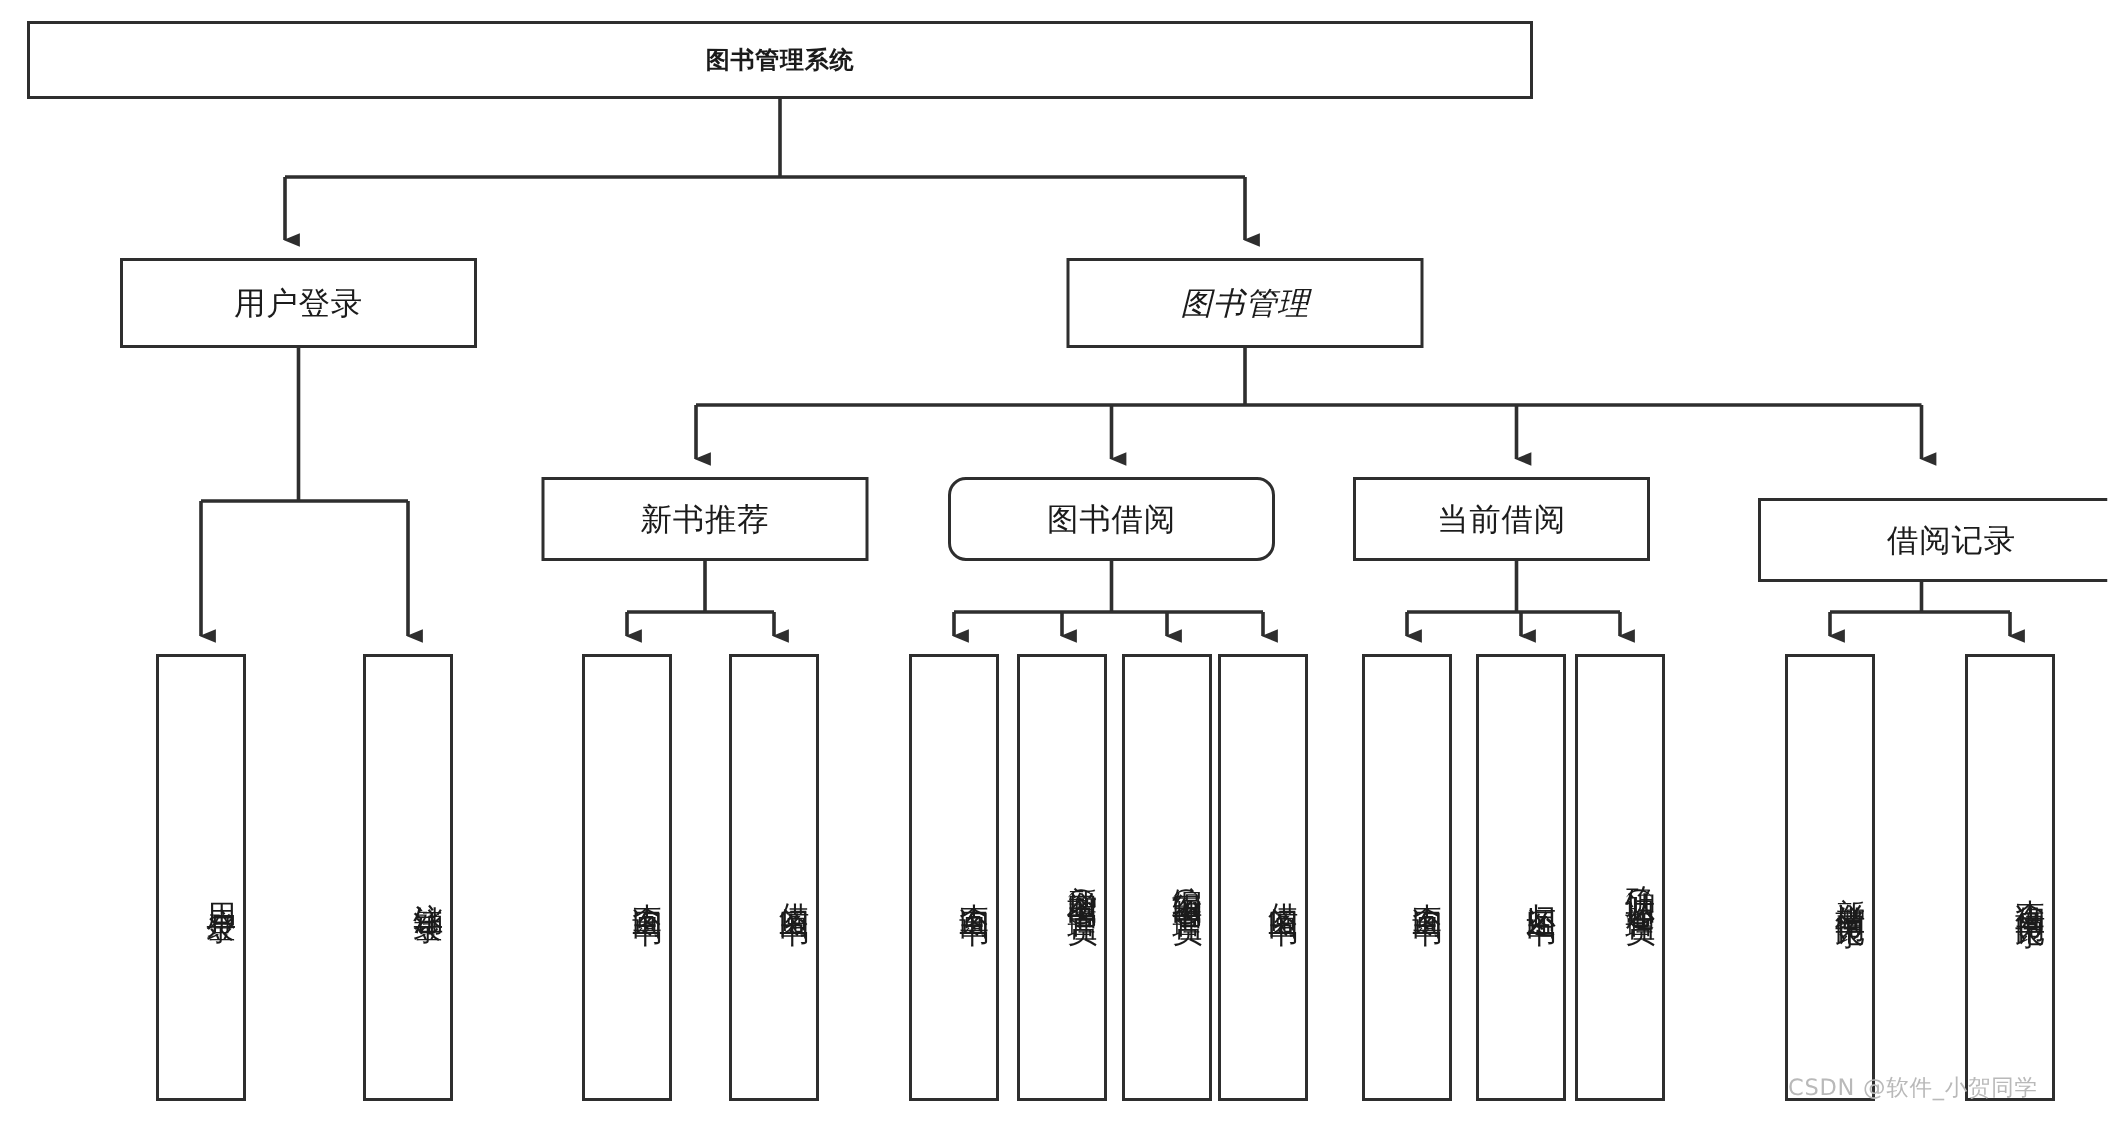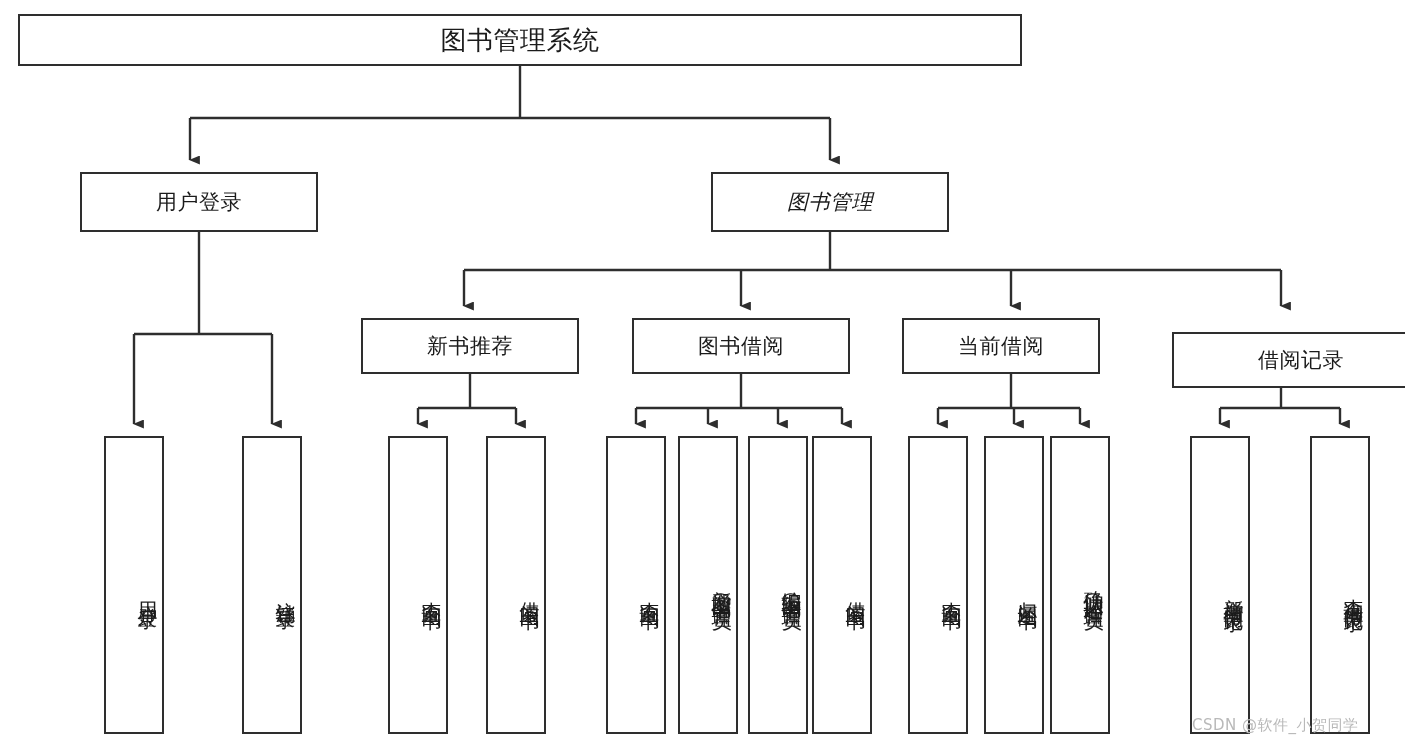--- a/index.html
+++ b/index.html
@@ -46,21 +46,22 @@
     font-size: 20px;
     letter-spacing: 3px;
     align-items: flex-start;
     justify-content: center;
     padding-top: 14px;
   }
   .node.v.tall {
     padding-top: 6px;
   }
   .node.root {
-    font-size: 26px;
+    font-size: 16px;
+    font-weight: bold;
   }
   .watermark {
     position: absolute;
     color: #b9b9b9;
     font-size: 15px;
     white-space: nowrap;
     letter-spacing: 0.5px;
   }
 </style>
 </head>
@@ -118,21 +119,21 @@
       <path d="M 1340 408 L 1340 424" marker-end="url(#arrow)"></path>
     </g>
   </svg>
 
   <div class="node h root" id="root-node" style="left: 18px; top: 14px; width: 1004px; height: 52px;">图书管理系统</div>
 
   <div class="node h" id="l2-0" style="left: 80px; top: 172px; width: 238px; height: 60px;">用户登录</div>
   <div class="node h" id="l2-1" style="left: 711px; top: 172px; width: 238px; height: 60px; font-style: italic;">图书管理</div>
 
   <div class="node h" id="l3-0" style="left: 361px; top: 318px; width: 218px; height: 56px;">新书推荐</div>
-  <div class="node h" id="l3-1" style="left: 632px; top: 318px; width: 218px; height: 56px;">图书借阅</div>
+  <div class="node h" id="l3-1" style="left: 632px; top: 318px; width: 218px; height: 56px; border-radius: 12px;">图书借阅</div>
   <div class="node h" id="l3-2" style="left: 902px; top: 318px; width: 198px; height: 56px;">当前借阅</div>
   <div class="node h" id="l3-3" style="left: 1172px; top: 332px; width: 258px; height: 56px;">借阅记录</div>
 
   <div class="node v" id="lf-0" style="left: 104px; top: 436px; width: 60px; height: 298px;">用户登录</div>
   <div class="node v" id="lf-1" style="left: 242px; top: 436px; width: 60px; height: 298px;">注销登录</div>
   <div class="node v" id="lf-2" style="left: 388px; top: 436px; width: 60px; height: 298px;">查询图书</div>
   <div class="node v" id="lf-3" style="left: 486px; top: 436px; width: 60px; height: 298px;">借阅图书</div>
   <div class="node v" id="lf-4" style="left: 606px; top: 436px; width: 60px; height: 298px;">查询图书</div>
   <div class="node v tall" id="lf-5" style="left: 678px; top: 436px; width: 60px; height: 298px;">新增图书（管理员）</div>
   <div class="node v tall" id="lf-6" style="left: 748px; top: 436px; width: 60px; height: 298px;">编辑图书（管理员）</div>

